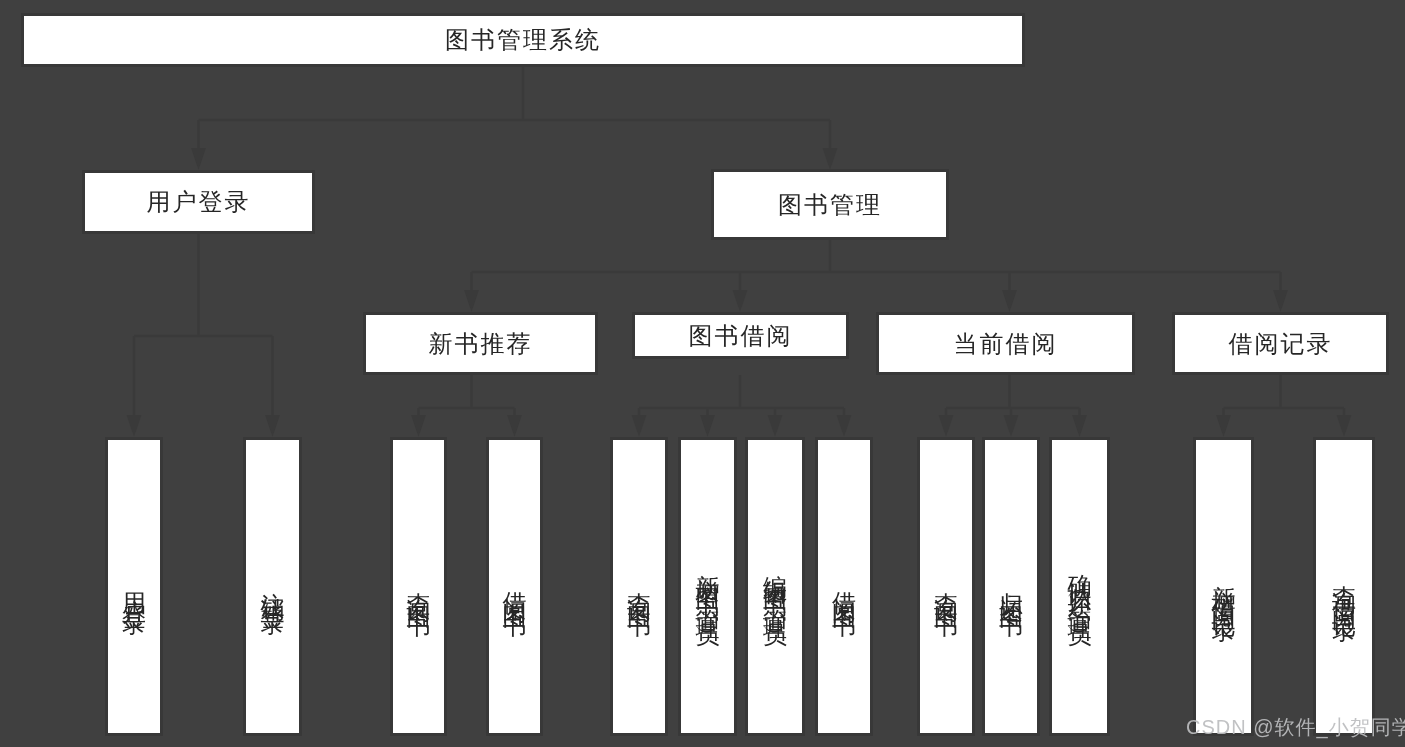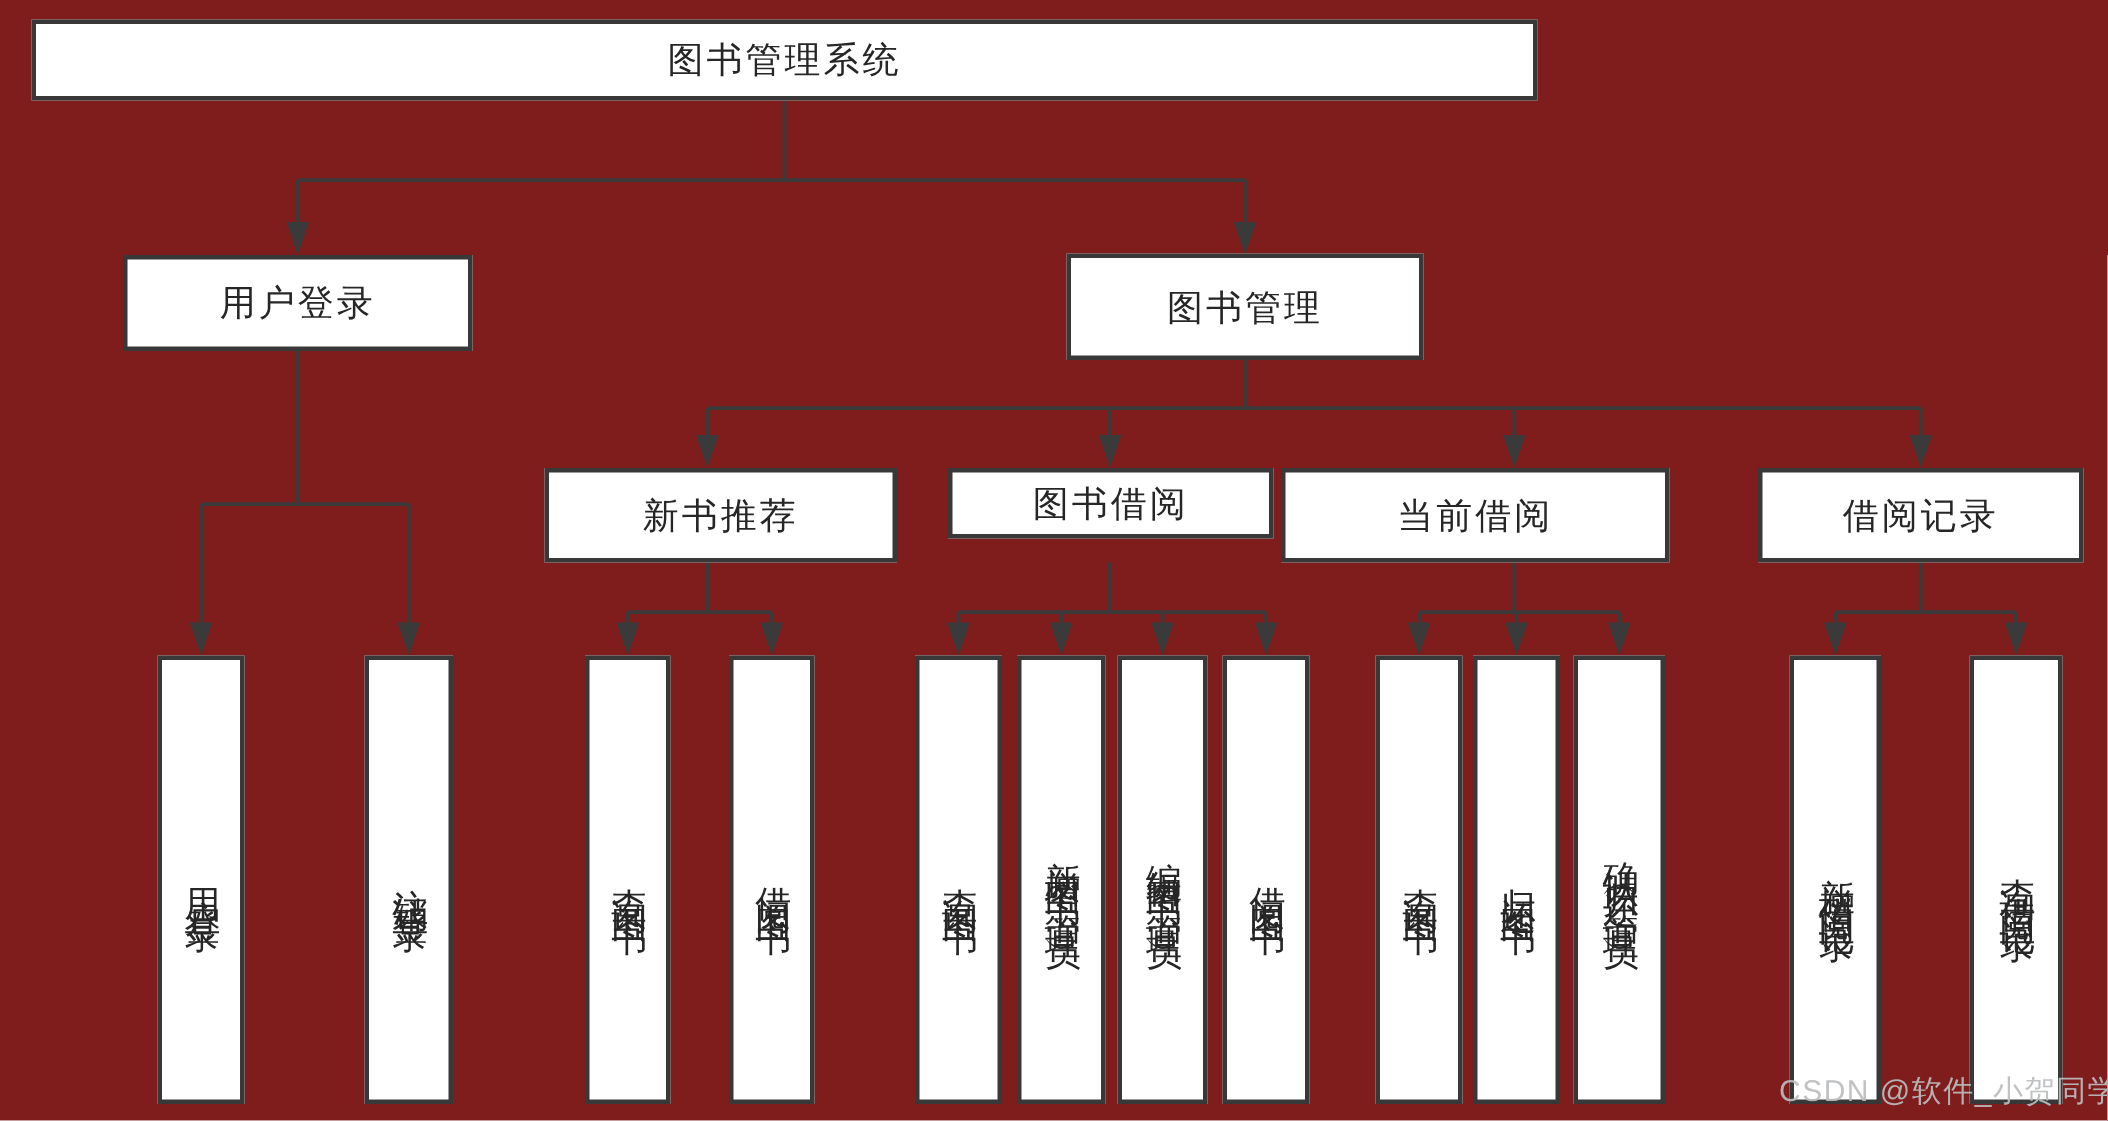--- a/index.html
+++ b/index.html
@@ -1,19 +1,19 @@
 <!DOCTYPE html>
 <html><head>
 <meta charset="utf-8">
 <style>
   html,body { margin:0; padding:0; background:#ffffff; }
   .canvas {
     position:relative;
     width:1405px; height:747px;
-    background:#7f1d1d;
+    background:#404040;
     font-family:"Liberation Sans","DejaVu Sans",sans-serif;
     overflow:hidden;
   }
   svg.connectors { position:absolute; left:0; top:0; z-index:1; }
   .box {
     position:absolute;
     box-sizing:border-box;
     border:3px solid #383838;
     background:#ffffff;
     display:flex;
@@ -96,21 +96,21 @@
   <div class="box hbox" style="left:711px;top:169px;width:238px;height:71px">
     <span>图书管理</span>
   </div>
 
   <div class="box hbox" style="left:363px;top:312px;width:235px;height:63px">
     <span>新书推荐</span>
   </div>
   <div class="box hbox" style="left:632px;top:312px;width:217px;height:47px">
     <span>图书借阅</span>
   </div>
-  <div class="box hbox" style="left:854px;top:312px;width:259px;height:63px">
+  <div class="box hbox" style="left:876px;top:312px;width:259px;height:63px">
     <span>当前借阅</span>
   </div>
   <div class="box hbox" style="left:1172px;top:312px;width:217px;height:63px">
     <span>借阅记录</span>
   </div>
 
   <div class="box vbox" style="left:105px;top:437px;width:58px;height:299px">
     <span>用户登录</span>
   </div>
   <div class="box vbox" style="left:243px;top:437px;width:59px;height:299px">

